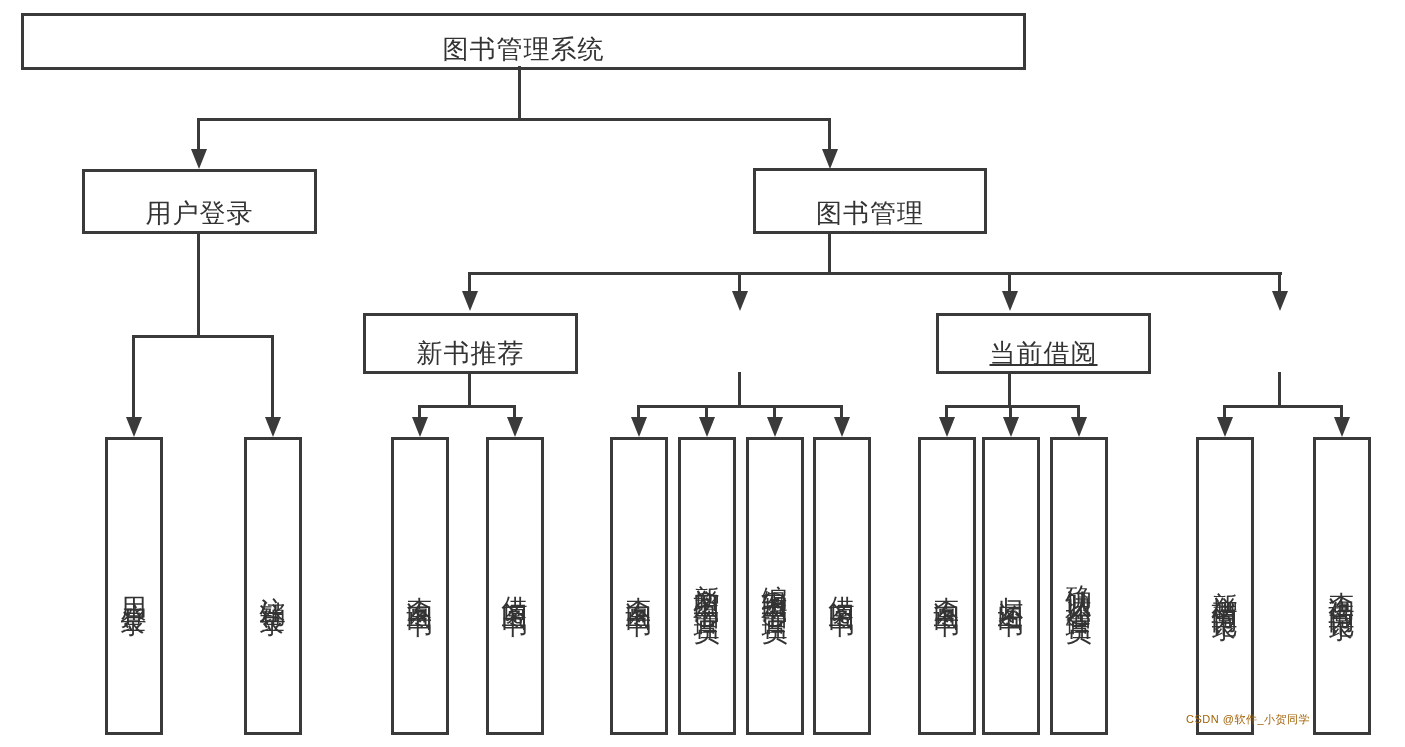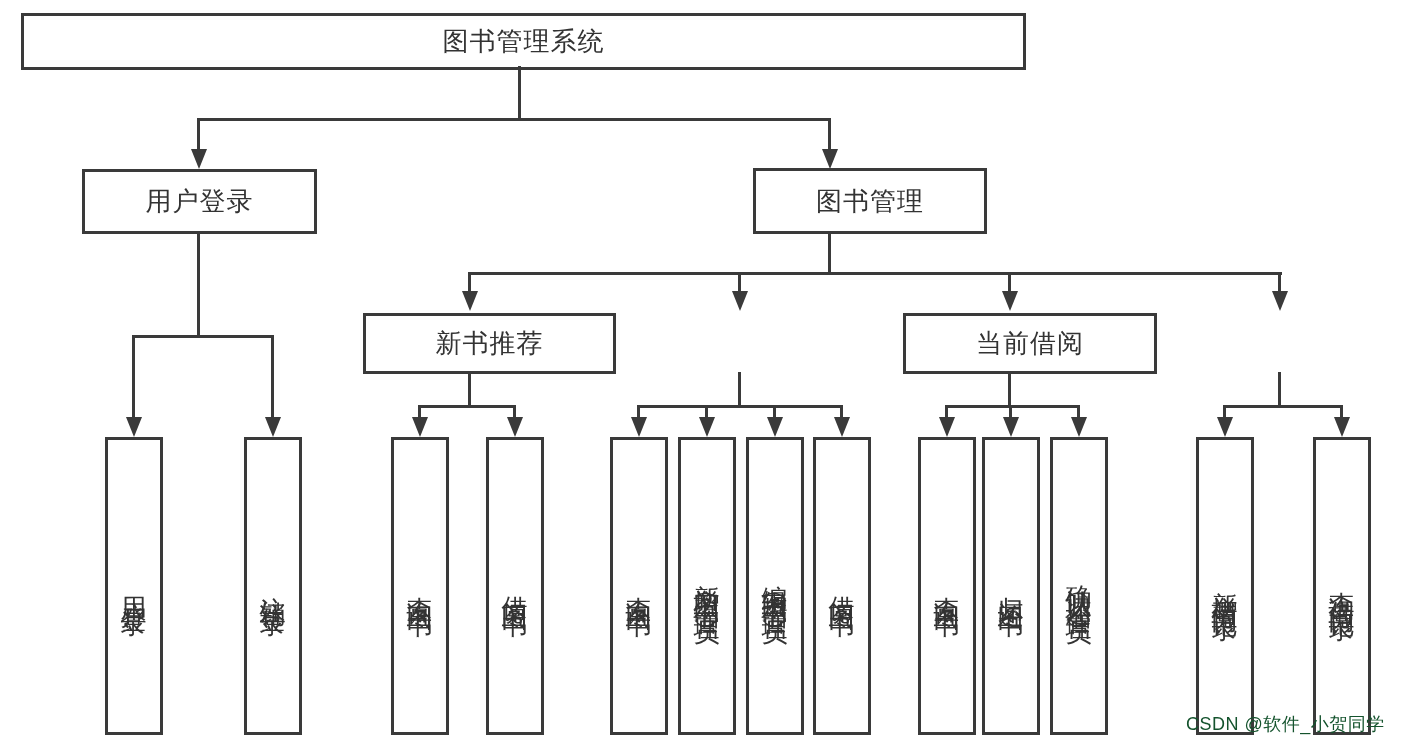--- a/index.html
+++ b/index.html
@@ -15,21 +15,21 @@
     font-family:"Liberation Sans","DejaVu Sans",sans-serif;
     color:var(--text);
     overflow:hidden;
   }
   .hbox{
     position:absolute;
     box-sizing:border-box;
     border:3px solid var(--line);
     background:#ffffff;
     display:flex;
-    align-items:center;
+    align-items:flex-end;
     justify-content:center;
     font-size:26px;
     letter-spacing:1px;
     color:var(--text);
   }
   .vbox{
     position:absolute;
     box-sizing:border-box;
     border:3px solid var(--line);
     background:#ffffff;
@@ -53,23 +53,23 @@
     position:absolute;
     width:0;height:0;
     border-left:8px solid transparent;
     border-right:8px solid transparent;
     border-top:20px solid var(--line);
   }
   .watermark{
     position:absolute;
     left:1186px;
     top:712px;
-    font-size:18px;
+    font-size:11px;
     letter-spacing:0.5px;
-    color:#14532d;
+    color:#a16207;
     z-index:10;
     white-space:nowrap;
   }
 </style>
 </head>
 <body>
 
 <div id="canvas">
 
   <div class="hbox" style="left:21px;top:13px;width:1005px;height:57px;">
@@ -102,24 +102,24 @@
   <div class="hline" style="left:468px;top:272px;width:814px;height:3px;"></div>
   <div class="vline" style="left:468px;top:272px;width:3px;height:20px;"></div>
   <div class="arrowhead" style="left:462px;top:291px;"></div>
   <div class="vline" style="left:738px;top:272px;width:3px;height:20px;"></div>
   <div class="arrowhead" style="left:732px;top:291px;"></div>
   <div class="vline" style="left:1008px;top:272px;width:3px;height:20px;"></div>
   <div class="arrowhead" style="left:1002px;top:291px;"></div>
   <div class="vline" style="left:1278px;top:272px;width:3px;height:20px;"></div>
   <div class="arrowhead" style="left:1272px;top:291px;"></div>
 
-  <div class="hbox" style="left:363px;top:313px;width:253px;height:61px;">
+  <div class="hbox" style="left:363px;top:313px;width:215px;height:61px;">
     <span>新书推荐</span>
   </div>
-  <div class="hbox" style="left:903px;top:313px;width:254px;height:61px;">
+  <div class="hbox" style="left:936px;top:313px;width:215px;height:61px;text-decoration:underline;">
     <span>当前借阅</span>
   </div>
 
   <div class="vline" style="left:468px;top:372px;width:3px;height:35px;"></div>
   <div class="vline" style="left:738px;top:372px;width:3px;height:35px;"></div>
   <div class="vline" style="left:1008px;top:372px;width:3px;height:35px;"></div>
   <div class="vline" style="left:1278px;top:372px;width:3px;height:35px;"></div>
 
   <div class="hline" style="left:418px;top:405px;width:98px;height:3px;"></div>
   <div class="hline" style="left:637px;top:405px;width:206px;height:3px;"></div>

